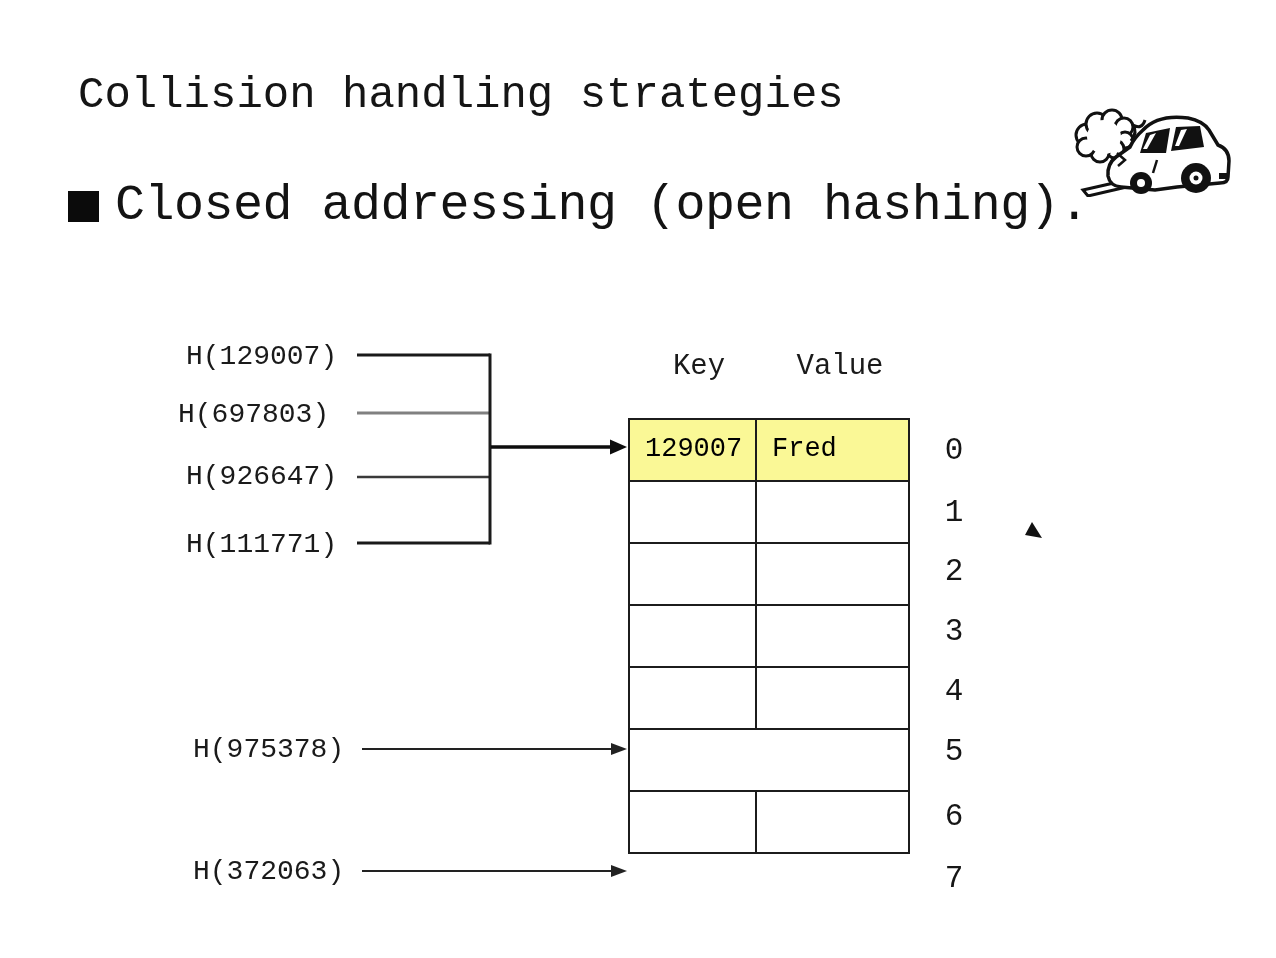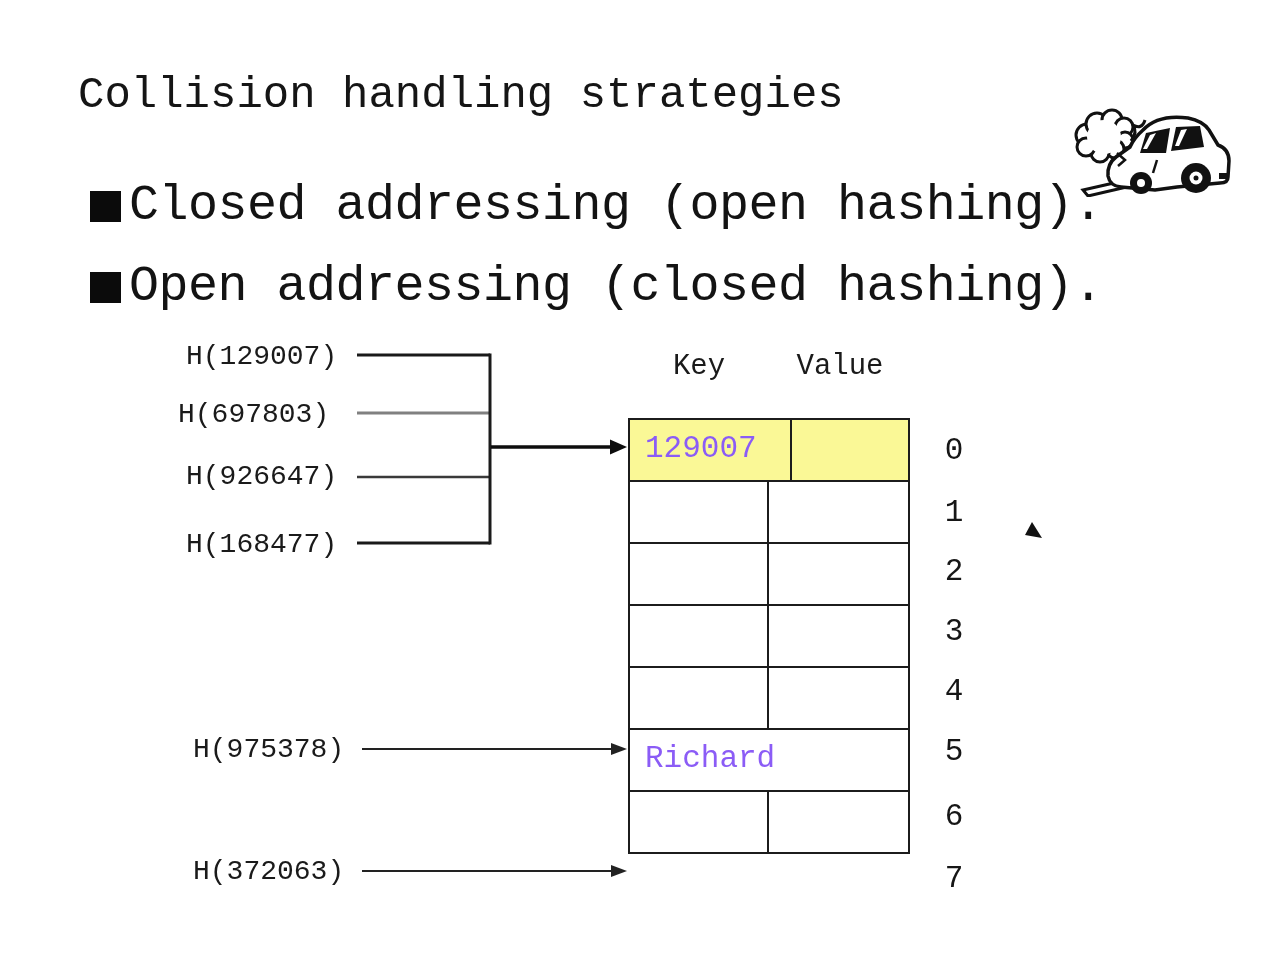--- a/index.html
+++ b/index.html
@@ -10,22 +10,22 @@
     font-family:Liberation Mono, monospace;
     color:#111;
     overflow:hidden;
   }
   .title{
     position:absolute;left:78px;top:70px;
     font-size:44px;font-weight:400;letter-spacing:0px;
     margin:0;color:#151515;
   }
   .bullet-item{
-    position:absolute;left:90px;display:flex;align-items:flex-start;
-    font-size:50px;line-height:56px;color:#131313;letter-spacing:-0.5px;
+    position:absolute;left:68px;display:flex;align-items:flex-start;
+    font-size:50px;line-height:56px;color:#131313;letter-spacing:-0.5px;gap:8px;
   }
   .bullet-item.b1{top:178px;}
   .bullet-item.b2{top:259px;}
   .bullet-square{
     width:31px;height:31px;background:#0b0b0b;flex:0 0 auto;
     margin:13px 8px 0 0;
   }
   .hash-label{
     position:absolute;font-size:28px;line-height:34px;color:#1a1a1a;
     white-space:nowrap;
@@ -36,46 +36,42 @@
   }
   .col-header.key{left:628px;width:142px;}
   .col-header.value{left:770px;width:140px;}
   .hash-table{
     position:absolute;left:628px;top:418px;width:278px;
     border:2px solid #1c1c1c;background:#fff;
   }
   .trow{display:flex;height:60px;border-top:2px solid #1c1c1c;}
   .trow:first-child{border-top:none;}
   .tcell{
-    box-sizing:border-box;width:162px;height:100%;
-    font-size:31px;line-height:58px;padding-left:15px;
-    white-space:nowrap;overflow:hidden;color:#8b5cf6;
+    box-sizing:border-box;width:127px;height:100%;
+    font-size:27px;line-height:58px;padding-left:15px;
+    white-space:nowrap;overflow:hidden;color:#000000;
   }
   .tcell.key{border-right:2px solid #1c1c1c;}
   .row-index{
     position:absolute;left:932px;width:44px;height:36px;
     font-size:31px;line-height:36px;text-align:center;color:#161616;
   }
   .overlay{position:absolute;left:0;top:0;pointer-events:none;}
   .car-art{position:absolute;left:1057px;top:95px;}
 </style>
 </head>
 <body>
 
 <div class="slide">
 
   <h1 class="title">Collision handling strategies</h1>
 
   <div class="bullet-item b1">
     <span class="bullet-square"></span>
     <span>Closed addressing (open hashing).</span>
-  </div>
-  <div class="bullet-item b2">
-    <span class="bullet-square"></span>
-    <span>Open addressing (closed hashing).</span>
   </div>
 
   <svg class="car-art" width="178" height="102" viewBox="0 0 178 102">
 
     <g stroke="#111" stroke-width="3" fill="#fff">
       <circle cx="30" cy="40" r="11"></circle>
         <circle cx="40" cy="29" r="11"></circle>
       <circle cx="55" cy="25" r="10"></circle>
         <circle cx="67" cy="32" r="9"></circle>
       <circle cx="68" cy="45" r="8"></circle>
@@ -106,21 +102,21 @@
     <circle cx="139" cy="83" r="15" fill="#111"></circle>
     <circle cx="139" cy="83" r="6.5" fill="#fff"></circle>
     <circle cx="139" cy="83" r="2.5" fill="#111"></circle>
 
     <path d="M162,78 L170,78 L170,84 L162,84 Z" fill="#111"></path>
   </svg>
 
   <div class="hash-label" style="left:186px;top:340px;">H(129007)</div>
   <div class="hash-label" style="left:178px;top:398px;">H(697803)</div>
   <div class="hash-label" style="left:186px;top:460px;">H(926647)</div>
-  <div class="hash-label" style="left:186px;top:528px;">H(168477)</div>
+  <div class="hash-label" style="left:186px;top:528px;">H(111771)</div>
   <div class="hash-label" style="left:193px;top:733px;">H(975378)</div>
   <div class="hash-label" style="left:193px;top:855px;">H(372063)</div>
 
   <svg class="overlay" width="1276" height="958" viewBox="0 0 1276 958">
 
     <line x1="357" y1="355" x2="490" y2="355" stroke="#1a1a1a" stroke-width="3"></line>
     <line x1="357" y1="413" x2="490" y2="413" stroke="#808080" stroke-width="3"></line>
     <line x1="357" y1="477" x2="490" y2="477" stroke="#3a3a3a" stroke-width="2.5"></line>
     <line x1="357" y1="543" x2="490" y2="543" stroke="#1a1a1a" stroke-width="3"></line>
 
@@ -135,39 +131,39 @@
     <line x1="362" y1="871" x2="613" y2="871" stroke="#222" stroke-width="2"></line>
     <polygon points="627,871 611,865 611,877" fill="#222"></polygon>
   </svg>
 
   <div class="col-header key">Key</div>
   <div class="col-header value">Value</div>
 
   <div class="hash-table">
     <div class="trow" style="background: rgb(250, 248, 150);">
       <div class="tcell key">129007</div>
+      <div class="tcell value">Fred</div>
     </div>
     <div class="trow">
       <div class="tcell key"></div>
       <div class="tcell value"></div>
     </div>
     <div class="trow">
       <div class="tcell key"></div>
       <div class="tcell value"></div>
     </div>
     <div class="trow">
       <div class="tcell key"></div>
       <div class="tcell value"></div>
     </div>
     <div class="trow">
       <div class="tcell key"></div>
       <div class="tcell value"></div>
     </div>
     <div class="trow">
-      <div class="tcell value">Richard</div>
     </div>
     <div class="trow">
       <div class="tcell key"></div>
       <div class="tcell value"></div>
     </div>
   </div>
 
   <div class="row-index" style="top:433px;">0</div>
   <div class="row-index" style="top:495px;">1</div>
   <div class="row-index" style="top:554px;">2</div>

